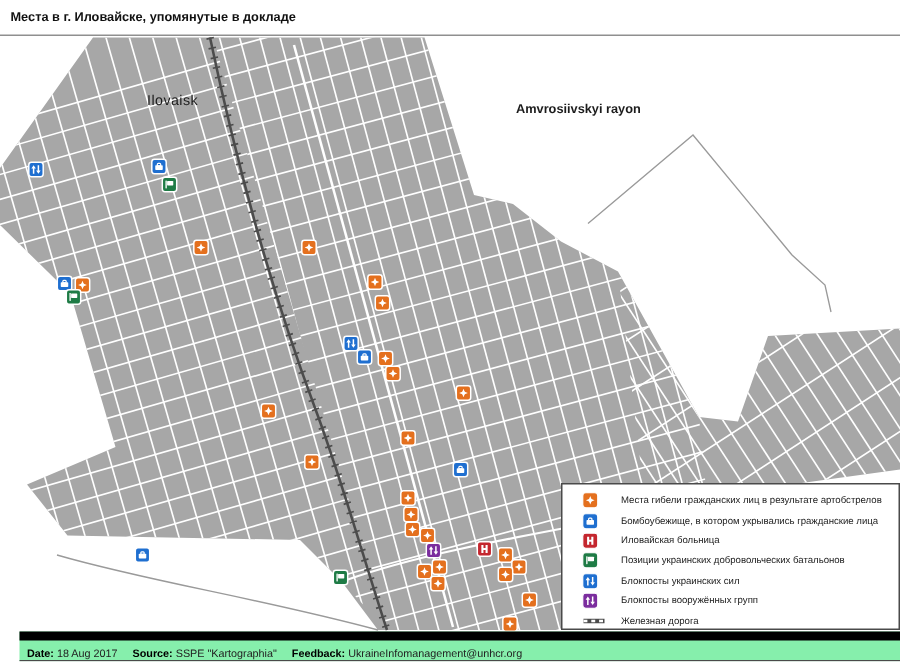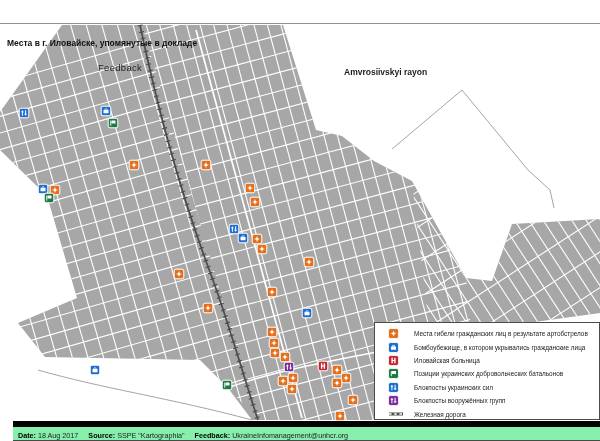--- a/index.html
+++ b/index.html
@@ -1,20 +1,20 @@
 <!DOCTYPE html>
 <html><head>
 <meta charset="utf-8">
 <style>
   html,body{margin:0;padding:0;background:#fff;}
   *{box-sizing:border-box;}
   #stage{position:relative;width:600px;height:441px;background:#fff;overflow:hidden;
          font-family:"Liberation Sans","DejaVu Sans",sans-serif;}
   #title-bar{position:absolute;left:0;top:0;width:600px;height:23px;background:#fff;z-index:30;}
-  #map-title{position:absolute;left:7px;top:6px;font-size:8.5px;font-weight:bold;color:#111;margin-top:32px;}
+  #map-title{position:absolute;left:7px;top:6px;font-size:8.5px;font-weight:bold;color:#111;}
   #title-rule{position:absolute;left:0;top:23px;width:600px;height:1px;background:#8f8f8f;z-index:30;}
   #map-svg{position:absolute;left:0;top:0;z-index:1;}
   .region-label{position:absolute;color:#1c1c1c;z-index:10;white-space:nowrap;}
   #label-ilovaisk{left:98px;top:62px;font-size:9.5px;letter-spacing:.3px;}
   #label-rayon{left:344px;top:67px;font-size:8.5px;font-weight:bold;}
   #legend-box{position:absolute;left:374px;top:322px;width:226px;height:98px;background:#fff;
               border:1px solid #4a4a4a;z-index:20;padding-top:4px;}
   .legend-row{display:flex;align-items:center;height:13.4px;padding-left:13px;}
   .legend-icon{width:16px;height:11px;flex:0 0 16px;display:flex;align-items:center;justify-content:flex-start;}
   .legend-label{font-size:6.4px;color:#222;margin-left:10px;white-space:nowrap;}
@@ -374,21 +374,21 @@
           <use href="#glyph-hospital" x="-5" y="-5" width="10" height="10"></use>
         </g>
       </g>
   </svg>
 
   <div id="title-bar">
     <div id="map-title">Места в г. Иловайске, упомянутые в докладе</div>
   </div>
   <div id="title-rule"></div>
 
-  <div id="label-ilovaisk" class="region-label">Feedback</div>
+  <div id="label-ilovaisk" class="region-label">Ilovaisk</div>
   <div id="label-rayon" class="region-label">Amvrosiivskyi rayon</div>
 
   <div id="legend-box">
     <div id="legend-rows">
         <div class="legend-row">
           <div class="legend-icon">
             <svg width="11" height="11" viewBox="0 0 11 11">
       <rect x="0.5" y="0.5" width="10" height="10" rx="2" fill="#E4701E" stroke="#fff" stroke-width="0.8"></rect>
       <use href="#glyph-shelling" x="0.5" y="0.5" width="10" height="10"></use>
     </svg>

